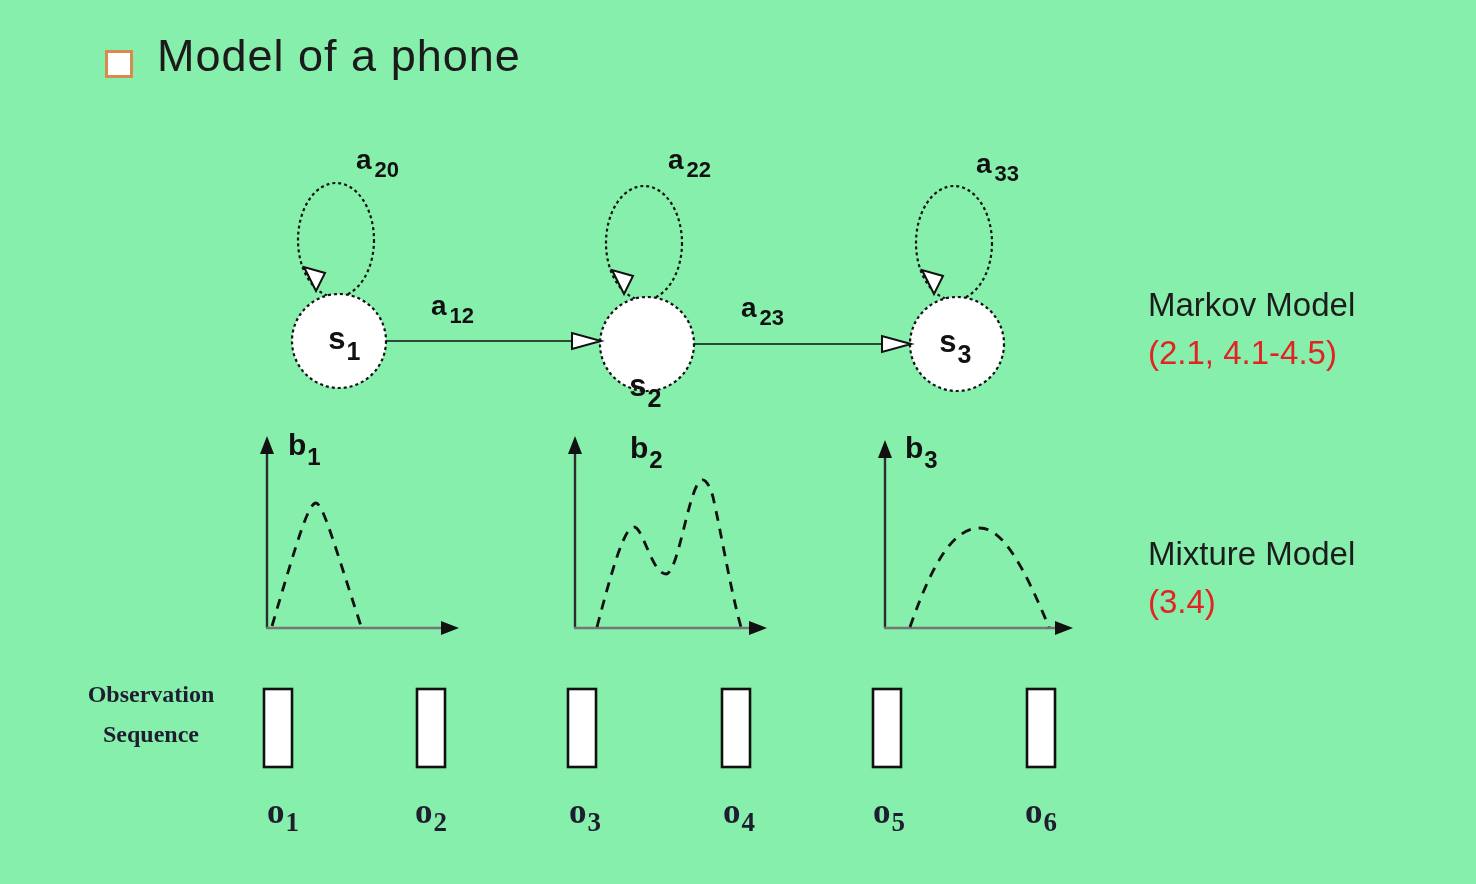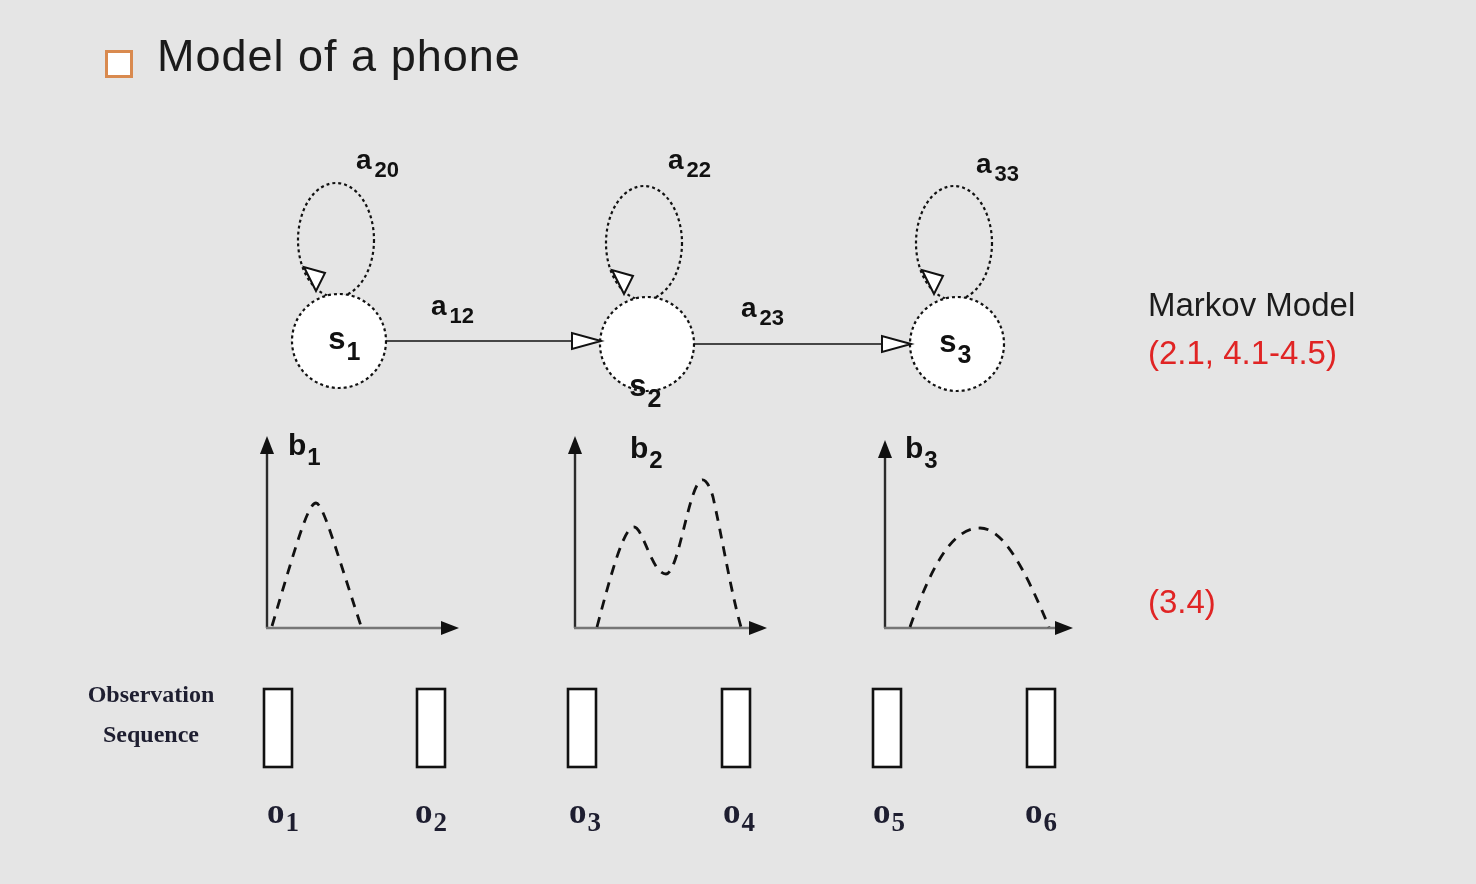--- a/index.html
+++ b/index.html
@@ -1,16 +1,16 @@
 <!DOCTYPE html>
 <html><head>
 <meta charset="utf-8">
 <style>
   html,body{margin:0;padding:0;background:#ffffff;}
-  .slide{position:relative;width:1476px;height:884px;background:#e5e5e5;overflow:hidden;
+  .slide{position:relative;width:1476px;height:884px;background:#86efac;overflow:hidden;
          font-family:"Liberation Sans",sans-serif;}
   .title-row{position:absolute;left:105px;top:30px;display:flex;align-items:flex-start;}
   .bullet{position:absolute;left:0;top:20px;width:22px;height:22px;border:3px solid #d98a4f;background:#fff;}
   .title{position:absolute;left:52px;top:0;font-size:45px;letter-spacing:1px;color:#1b1b1b;white-space:nowrap;}
   .diagram-svg{position:absolute;left:0;top:0;width:1476px;height:884px;}
   .sym{position:absolute;font-weight:bold;color:#111;white-space:nowrap;}
   .a-label{font-size:28px;}
   .a-label .sub{font-size:22px;vertical-align:-0.38em;margin-left:3px;}
   .s-label{font-size:31px;transform:translate(-55%,-50%);}
   .s-label .sub{font-size:25px;vertical-align:-0.42em;margin-left:1px;}
@@ -128,20 +128,21 @@
   </div>
   <div class="sym b-label" style="left:630px;top:431px;">
     <span>b</span><span class="sub">2</span>
   </div>
   <div class="sym b-label" style="left:905px;top:431px;">
     <span>b</span><span class="sub">3</span>
   </div>
 
   <div class="side-note" style="top:286px;">Markov Model</div>
   <div class="side-note red" style="top:334px;">(2.1, 4.1-4.5)</div>
+  <div class="side-note" style="top:535px;">Mixture Model</div>
   <div class="side-note red" style="top:583px;">(3.4)</div>
 
   <div class="obs-header">
     <div>Observation</div>
     <div>Sequence</div>
   </div>
 
   <div class="o-label" style="left:243px;">
     <span>o</span><span class="sub">1</span>
   </div>

